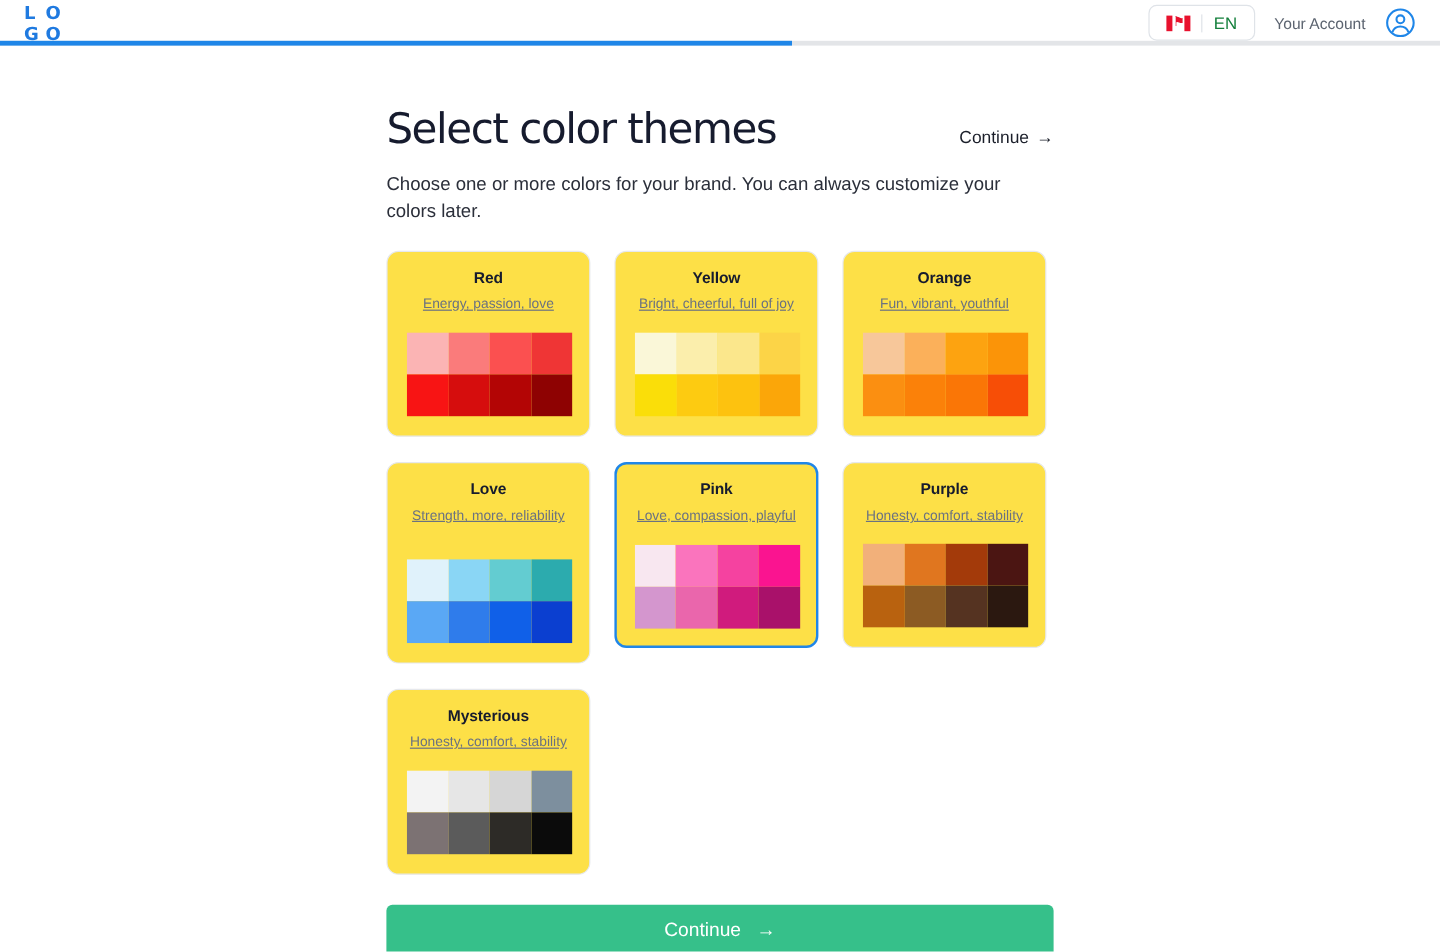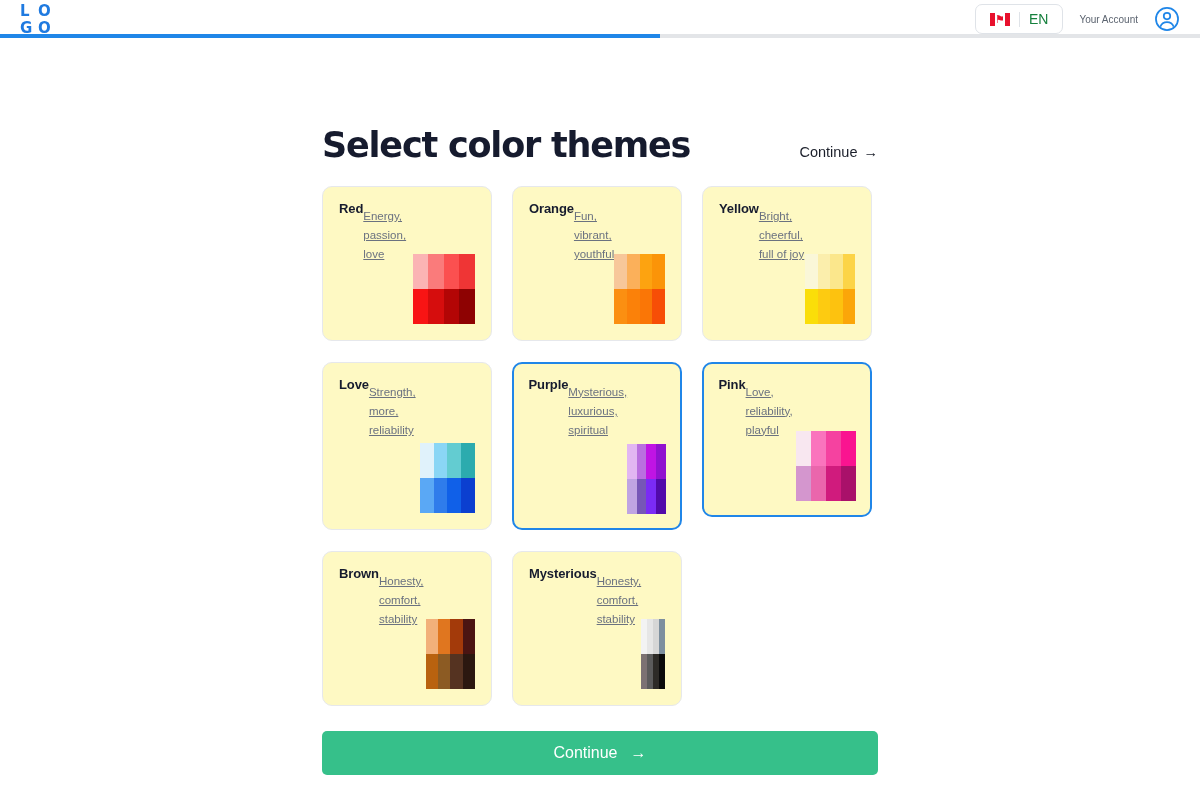--- a/index.html
+++ b/index.html
@@ -70,21 +70,21 @@
   .flag-leaf {
     position: absolute;
     left: 50%; top: 50%;
     transform: translate(-50%, -50%);
     color: #e8112d;
     font-size: 11px;
     line-height: 11px;
   }
   .lang-divider { width: 1px; height: 15px; background: #dfe3e8; }
   .lang-code { font-size: 14px; font-weight: 500; color: #15803d; }
-  .account-label { font-size: 10px; color: #5c6470; }
+  .account-label { font-size: 13px; color: #5c6470; }
   .avatar { width: 26px; height: 26px; cursor: pointer; }
 
   
   .progress-track {
     position: absolute;
     left: 0; bottom: 0;
     width: 100%; height: 4px;
     background: #e3e5e8;
   }
   .progress-fill {
@@ -100,24 +100,23 @@
     padding-top: 50px;
   }
   .title-row {
     display: flex;
     align-items: baseline;
     justify-content: space-between;
   }
   .page-title {
     font-family: "DejaVu Sans", sans-serif;
     font-size: 35px;
-    font-weight: 700;
+    font-weight: 400;
     letter-spacing: -1.2px;
     color: #161b2e;
-    margin-top: 37px;
   }
   .continue-link {
     font-size: 14.5px;
     color: #1b1f2a;
     cursor: pointer;
     white-space: nowrap;
     display: inline-flex;
     align-items: center;
     gap: 6px;
   }
@@ -131,28 +130,29 @@
 
   
   .card-grid {
     margin-top: 21px;
     display: grid;
     grid-template-columns: repeat(3, 170px);
     gap: 21px 20px;
   }
   .theme-card {
     position: relative;
-    background: #fef9c3;
+    background: #fde047;
     border: 1px solid #e6e8ec;
     border-radius: 10px;
     padding: 14px 16px 16px 16px;
     height: 155px;
     display: flex;
-    flex-direction: row;
+    flex-direction: column;
     cursor: pointer;
+    text-align: center;
   }
   .theme-card.selected {
     border: 2.5px solid #2086e8;
     padding: 12.5px 14.5px 14.5px 14.5px;
   }
   .card-name {
     font-size: 13px;
     font-weight: 700;
     color: #161b2e;
     letter-spacing: -0.1px;
@@ -234,108 +234,95 @@
   <div class="content">
 
     <div class="title-row">
       <h1 class="page-title">Select color themes</h1>
       <span class="continue-link">
         <span>Continue</span>
         <span>→</span>
       </span>
     </div>
 
+    <p class="subtitle">Choose one or more colors for your brand. You can always customize your colors later.</p>
 
     <div class="card-grid">
         <div class="theme-card">
           <div class="card-name">Red</div>
           <div class="card-desc">Energy, passion, love</div>
           <div class="swatches">
             <div class="swatch" style="background: rgb(251, 180, 180);"></div>
             <div class="swatch" style="background: rgb(250, 123, 123);"></div>
             <div class="swatch" style="background: rgb(251, 80, 80);"></div>
             <div class="swatch" style="background: rgb(239, 53, 53);"></div>
             <div class="swatch" style="background: rgb(248, 20, 20);"></div>
             <div class="swatch" style="background: rgb(214, 13, 13);"></div>
             <div class="swatch" style="background: rgb(179, 5, 5);"></div>
             <div class="swatch" style="background: rgb(142, 2, 2);"></div>
           </div>
         </div>
         <div class="theme-card">
+          <div class="card-name">Yellow</div>
+          <div class="card-desc">Bright, cheerful, full of joy</div>
+          <div class="swatches">
+            <div class="swatch" style="background: rgb(250, 247, 216);"></div>
+            <div class="swatch" style="background: rgb(251, 238, 172);"></div>
+            <div class="swatch" style="background: rgb(251, 231, 140);"></div>
+            <div class="swatch" style="background: rgb(252, 212, 71);"></div>
+            <div class="swatch" style="background: rgb(250, 222, 9);"></div>
+            <div class="swatch" style="background: rgb(253, 203, 17);"></div>
+            <div class="swatch" style="background: rgb(253, 194, 15);"></div>
+            <div class="swatch" style="background: rgb(251, 166, 9);"></div>
+          </div>
+        </div>
+        <div class="theme-card">
           <div class="card-name">Orange</div>
           <div class="card-desc">Fun, vibrant, youthful</div>
           <div class="swatches">
             <div class="swatch" style="background: rgb(247, 199, 154);"></div>
             <div class="swatch" style="background: rgb(251, 176, 90);"></div>
             <div class="swatch" style="background: rgb(253, 163, 16);"></div>
             <div class="swatch" style="background: rgb(251, 148, 8);"></div>
             <div class="swatch" style="background: rgb(251, 143, 17);"></div>
             <div class="swatch" style="background: rgb(251, 129, 9);"></div>
             <div class="swatch" style="background: rgb(250, 118, 6);"></div>
             <div class="swatch" style="background: rgb(247, 78, 6);"></div>
           </div>
         </div>
-        <div class="theme-card">
-          <div class="card-name">Yellow</div>
-          <div class="card-desc">Bright, cheerful, full of joy</div>
-          <div class="swatches">
-            <div class="swatch" style="background: rgb(250, 247, 216);"></div>
-            <div class="swatch" style="background: rgb(251, 238, 172);"></div>
-            <div class="swatch" style="background: rgb(251, 231, 140);"></div>
-            <div class="swatch" style="background: rgb(252, 212, 71);"></div>
-            <div class="swatch" style="background: rgb(250, 222, 9);"></div>
-            <div class="swatch" style="background: rgb(253, 203, 17);"></div>
-            <div class="swatch" style="background: rgb(253, 194, 15);"></div>
-            <div class="swatch" style="background: rgb(251, 166, 9);"></div>
-          </div>
-        </div>
         <div class="theme-card tall" style="height: 168px;">
           <div class="card-name">Love</div>
           <div class="card-desc">Strength, more, reliability</div>
           <div class="swatches">
             <div class="swatch" style="background: rgb(224, 242, 251);"></div>
             <div class="swatch" style="background: rgb(138, 214, 245);"></div>
             <div class="swatch" style="background: rgb(99, 204, 209);"></div>
             <div class="swatch" style="background: rgb(44, 171, 174);"></div>
             <div class="swatch" style="background: rgb(90, 168, 245);"></div>
             <div class="swatch" style="background: rgb(47, 124, 235);"></div>
             <div class="swatch" style="background: rgb(16, 96, 232);"></div>
             <div class="swatch" style="background: rgb(11, 63, 208);"></div>
           </div>
         </div>
-        <div class="theme-card selected tall" style="height: 168px;">
-          <div class="card-name">Purple</div>
-          <div class="card-desc">Mysterious, luxurious, spiritual</div>
-          <div class="swatches">
-            <div class="swatch" style="background: rgb(226, 182, 242);"></div>
-            <div class="swatch" style="background: rgb(185, 111, 223);"></div>
-            <div class="swatch" style="background: rgb(192, 20, 228);"></div>
-            <div class="swatch" style="background: rgb(145, 18, 207);"></div>
-            <div class="swatch" style="background: rgb(191, 164, 226);"></div>
-            <div class="swatch" style="background: rgb(118, 86, 183);"></div>
-            <div class="swatch" style="background: rgb(123, 43, 245);"></div>
-            <div class="swatch" style="background: rgb(82, 10, 170);"></div>
-          </div>
-        </div>
         <div class="theme-card selected">
           <div class="card-name">Pink</div>
-          <div class="card-desc">Love, reliability, playful</div>
+          <div class="card-desc">Love, compassion, playful</div>
           <div class="swatches">
             <div class="swatch" style="background: rgb(248, 231, 240);"></div>
             <div class="swatch" style="background: rgb(250, 116, 189);"></div>
             <div class="swatch" style="background: rgb(245, 66, 160);"></div>
             <div class="swatch" style="background: rgb(250, 20, 144);"></div>
             <div class="swatch" style="background: rgb(212, 150, 206);"></div>
             <div class="swatch" style="background: rgb(234, 102, 172);"></div>
             <div class="swatch" style="background: rgb(208, 27, 125);"></div>
             <div class="swatch" style="background: rgb(169, 17, 106);"></div>
           </div>
         </div>
         <div class="theme-card">
-          <div class="card-name">Brown</div>
+          <div class="card-name">Purple</div>
           <div class="card-desc">Honesty, comfort, stability</div>
           <div class="swatches">
             <div class="swatch" style="background: rgb(242, 176, 122);"></div>
             <div class="swatch" style="background: rgb(224, 118, 31);"></div>
             <div class="swatch" style="background: rgb(163, 58, 10);"></div>
             <div class="swatch" style="background: rgb(75, 21, 18);"></div>
             <div class="swatch" style="background: rgb(185, 98, 15);"></div>
             <div class="swatch" style="background: rgb(140, 91, 35);"></div>
             <div class="swatch" style="background: rgb(85, 51, 33);"></div>
             <div class="swatch" style="background: rgb(43, 24, 16);"></div>

